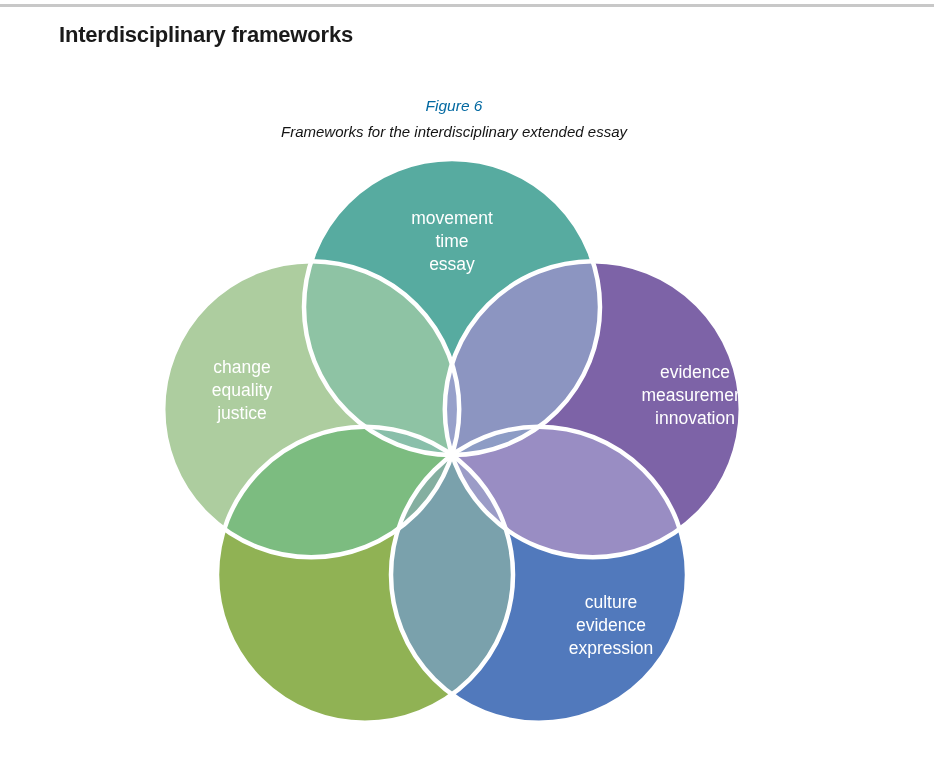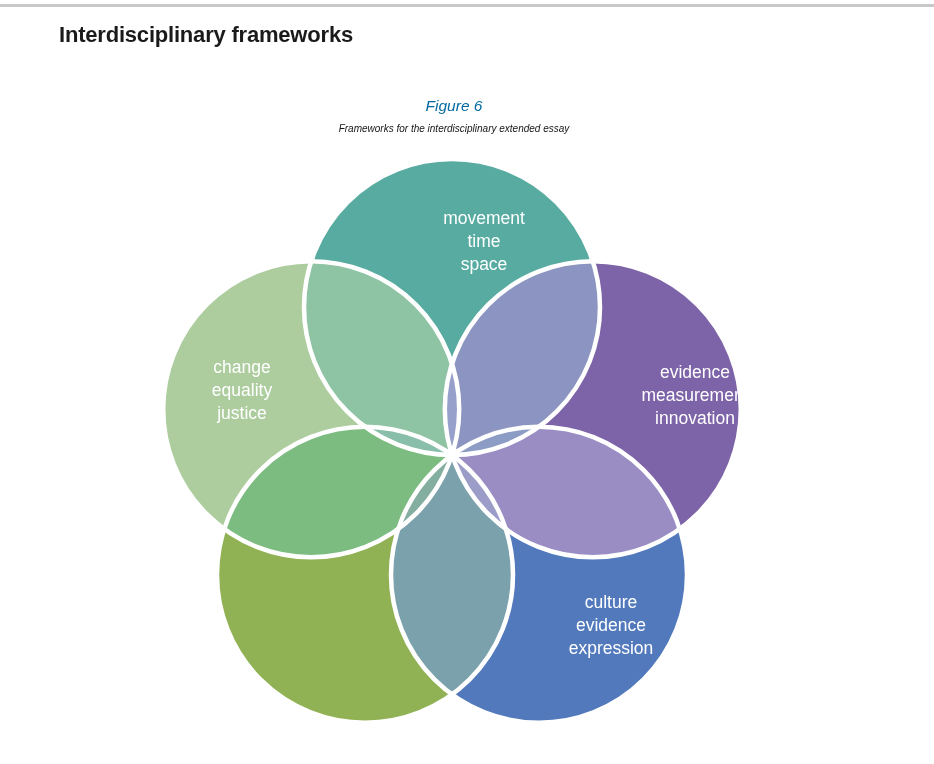--- a/index.html
+++ b/index.html
@@ -31,37 +31,37 @@
     transform: translateX(-50%);
     font-size: 15.5px;
     font-style: italic;
     color: #0369a1;
     white-space: nowrap;
   }
   .fig-caption {
     position: absolute;
     left: 454px; top: 123px;
     transform: translateX(-50%);
-    font-size: 10px;
+    font-size: 15px;
     font-style: italic;
     color: #141414;
     white-space: nowrap;
   }
   .venn-svg { position: absolute; left: 0; top: 0; }
   .vlabel {
     position: absolute;
     transform: translate(-50%, -50%);
     color: #ffffff;
     font-size: 17.5px;
     line-height: 23px;
     text-align: center;
     white-space: nowrap;
   }
   .vlabel span { display: block; }
-  .vlabel-top          { left: 452px; top: 241px; margin-left: 32px; }
+  .vlabel-top          { left: 452px; top: 241px; }
   .vlabel-left         { left: 242px; top: 390px; }
   .vlabel-right        { left: 663px; top: 395px; margin-left: 32px; }
   .vlabel-bottom-left  { left: 307px; top: 624px; }
   .vlabel-bottom-right { left: 579px; top: 625px; margin-left: 32px; }
 </style>
 </head>
 <body>
 
 <div class="page">
 
@@ -114,21 +114,21 @@
       <circle cx="592.8" cy="409.3" r="148" stroke="#ffffff"></circle>
       <circle cx="539" cy="574.7" r="148" stroke="#ffffff"></circle>
       <circle cx="365" cy="574.7" r="148" stroke="#ffffff"></circle>
       <circle cx="311.2" cy="409.3" r="148" stroke="#ffffff"></circle>
     </g>
   </svg>
 
   <div class="vlabel vlabel-top">
     <span>movement</span>
     <span>time</span>
-    <span>space</span>
+    <span>essay</span>
   </div>
 
   <div class="vlabel vlabel-left">
     <span>change</span>
     <span>equality</span>
     <span>justice</span>
   </div>
 
   <div class="vlabel vlabel-right">
     <span>evidence</span>

